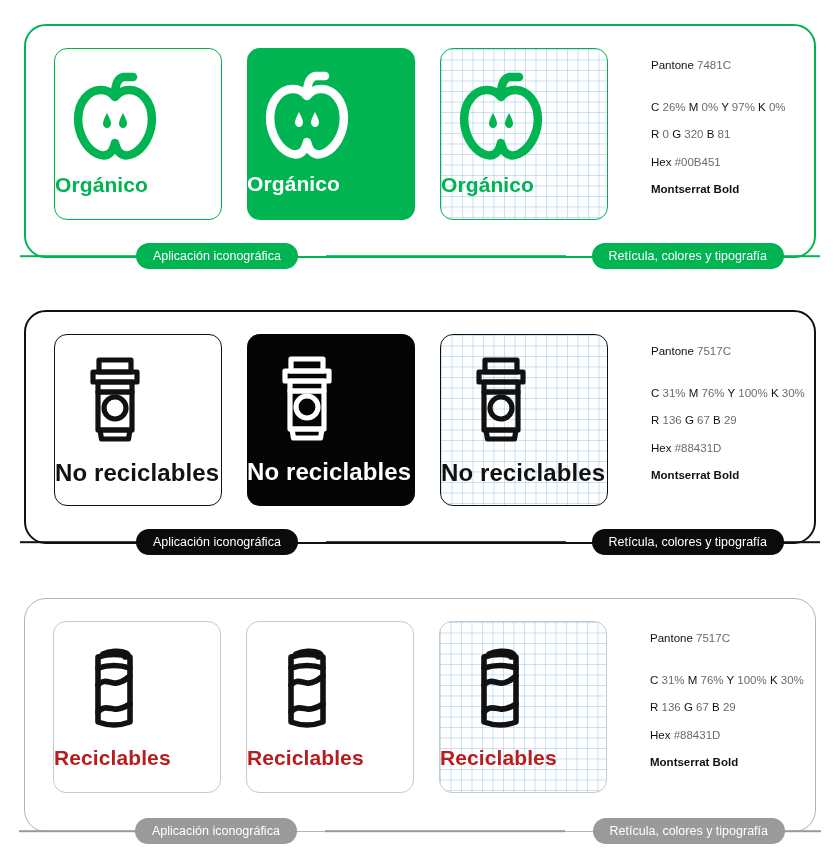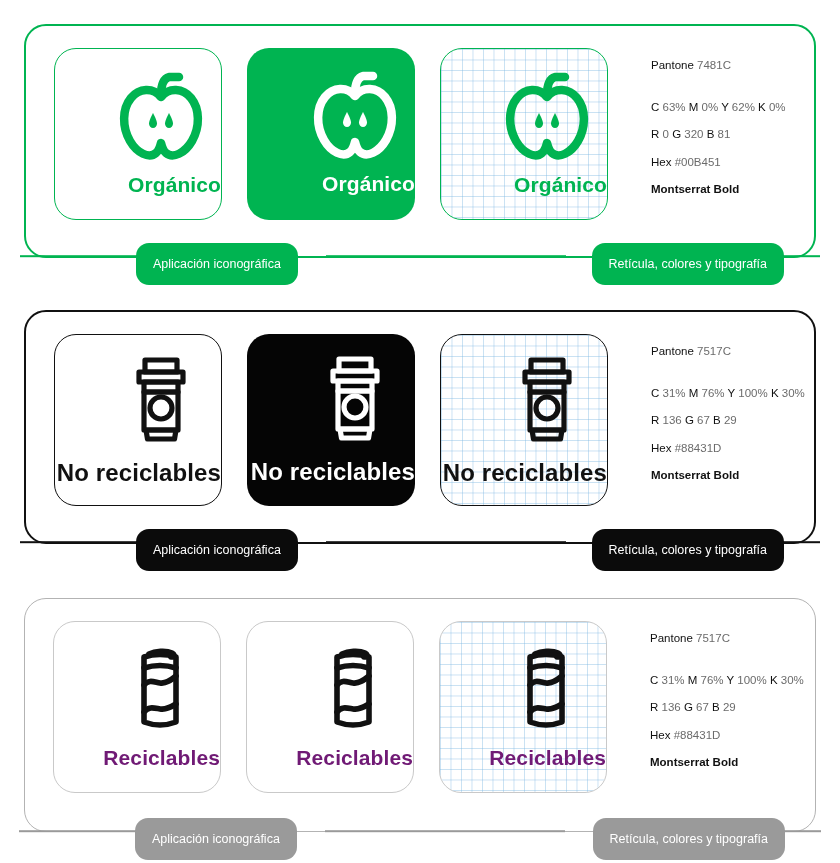--- a/index.html
+++ b/index.html
@@ -28,25 +28,25 @@
   
   .tiles {
     position: absolute;
     top: 22px;
     left: 28px;
     display: flex;
     gap: 25px;
   }
   .tile {
     width: 168px; height: 172px;
-    border-radius: 22px;
+    border-radius: 13px;
     position: relative;
     display: flex;
     flex-direction: column;
-    align-items: flex-end;
+    align-items: flex-start;
     justify-content: flex-start;
     background: #ffffff;
     overflow: hidden;
   }
   
   .tile.v-outline { border: 1.4px solid #00b451; }
   .s-black .tile.v-outline { border: 1.8px solid #111111; }
   .s-gray  .tile.v-outline { border: 1.4px solid #c9c9c9; }
 
   
@@ -84,21 +84,21 @@
     letter-spacing: .1px;
     white-space: nowrap;
   }
   
   .s-green .tile .caption { font-size: 21px; color: #00b451; }
   .s-green .tile.v-solid .caption { color: #ffffff; }
   
   .s-black .tile .caption { font-size: 24px; color: #111111; }
   .s-black .tile.v-solid .caption { color: #ffffff; }
   
-  .s-gray .tile .caption { font-size: 21px; color: #701a75; }
+  .s-gray .tile .caption { font-size: 21px; color: #b91c1c; }
 
   
   .spec {
     position: absolute;
     top: 34px;
     left: 625px;
     width: 200px;
     color: #111111;
   }
   .spec .line {
@@ -126,21 +126,21 @@
     height: 1.6px;
     background: #00b451;
     transform: translateY(-50%);
   }
   .s-black .pillbar .rail { background: #111111; }
   .s-gray  .pillbar .rail { background: #9a9a9a; }
 
   .pillbar .pill {
     position: absolute;
     top: 0;
-    height: 42px;
+    height: 26px;
     border-radius: 13px;
     background: #00b451;
     color: #ffffff;
     font-size: 12.5px;
     display: flex; align-items: center; justify-content: center;
     padding: 12px 17px;
     white-space: nowrap;
   }
   .s-black .pillbar .pill { background: #0b0b0b; }
   .s-gray  .pillbar .pill { background: #9a9a9a; }
@@ -196,23 +196,23 @@
         </div>
         <div class="caption">Orgánico</div>
       </div>
     </div>
 
     <div class="spec">
       <div class="line pantone">
         <b>Pantone</b> <span>7481C</span>
       </div>
       <div class="line">
-        <b>C</b> <span>63%</span>
+        <b>C</b> <span>26%</span>
         <b>M</b> <span>0%</span>
-        <b>Y</b> <span>62%</span>
+        <b>Y</b> <span>97%</span>
         <b>K</b> <span>0%</span>
       </div>
       <div class="line">
         <b>R</b> <span>0</span>
         <b>G</b> <span>320</span>
         <b>B</b> <span>81</span>
       </div>
       <div class="line">
         <b>Hex</b> <span>#00B451</span>
       </div>

